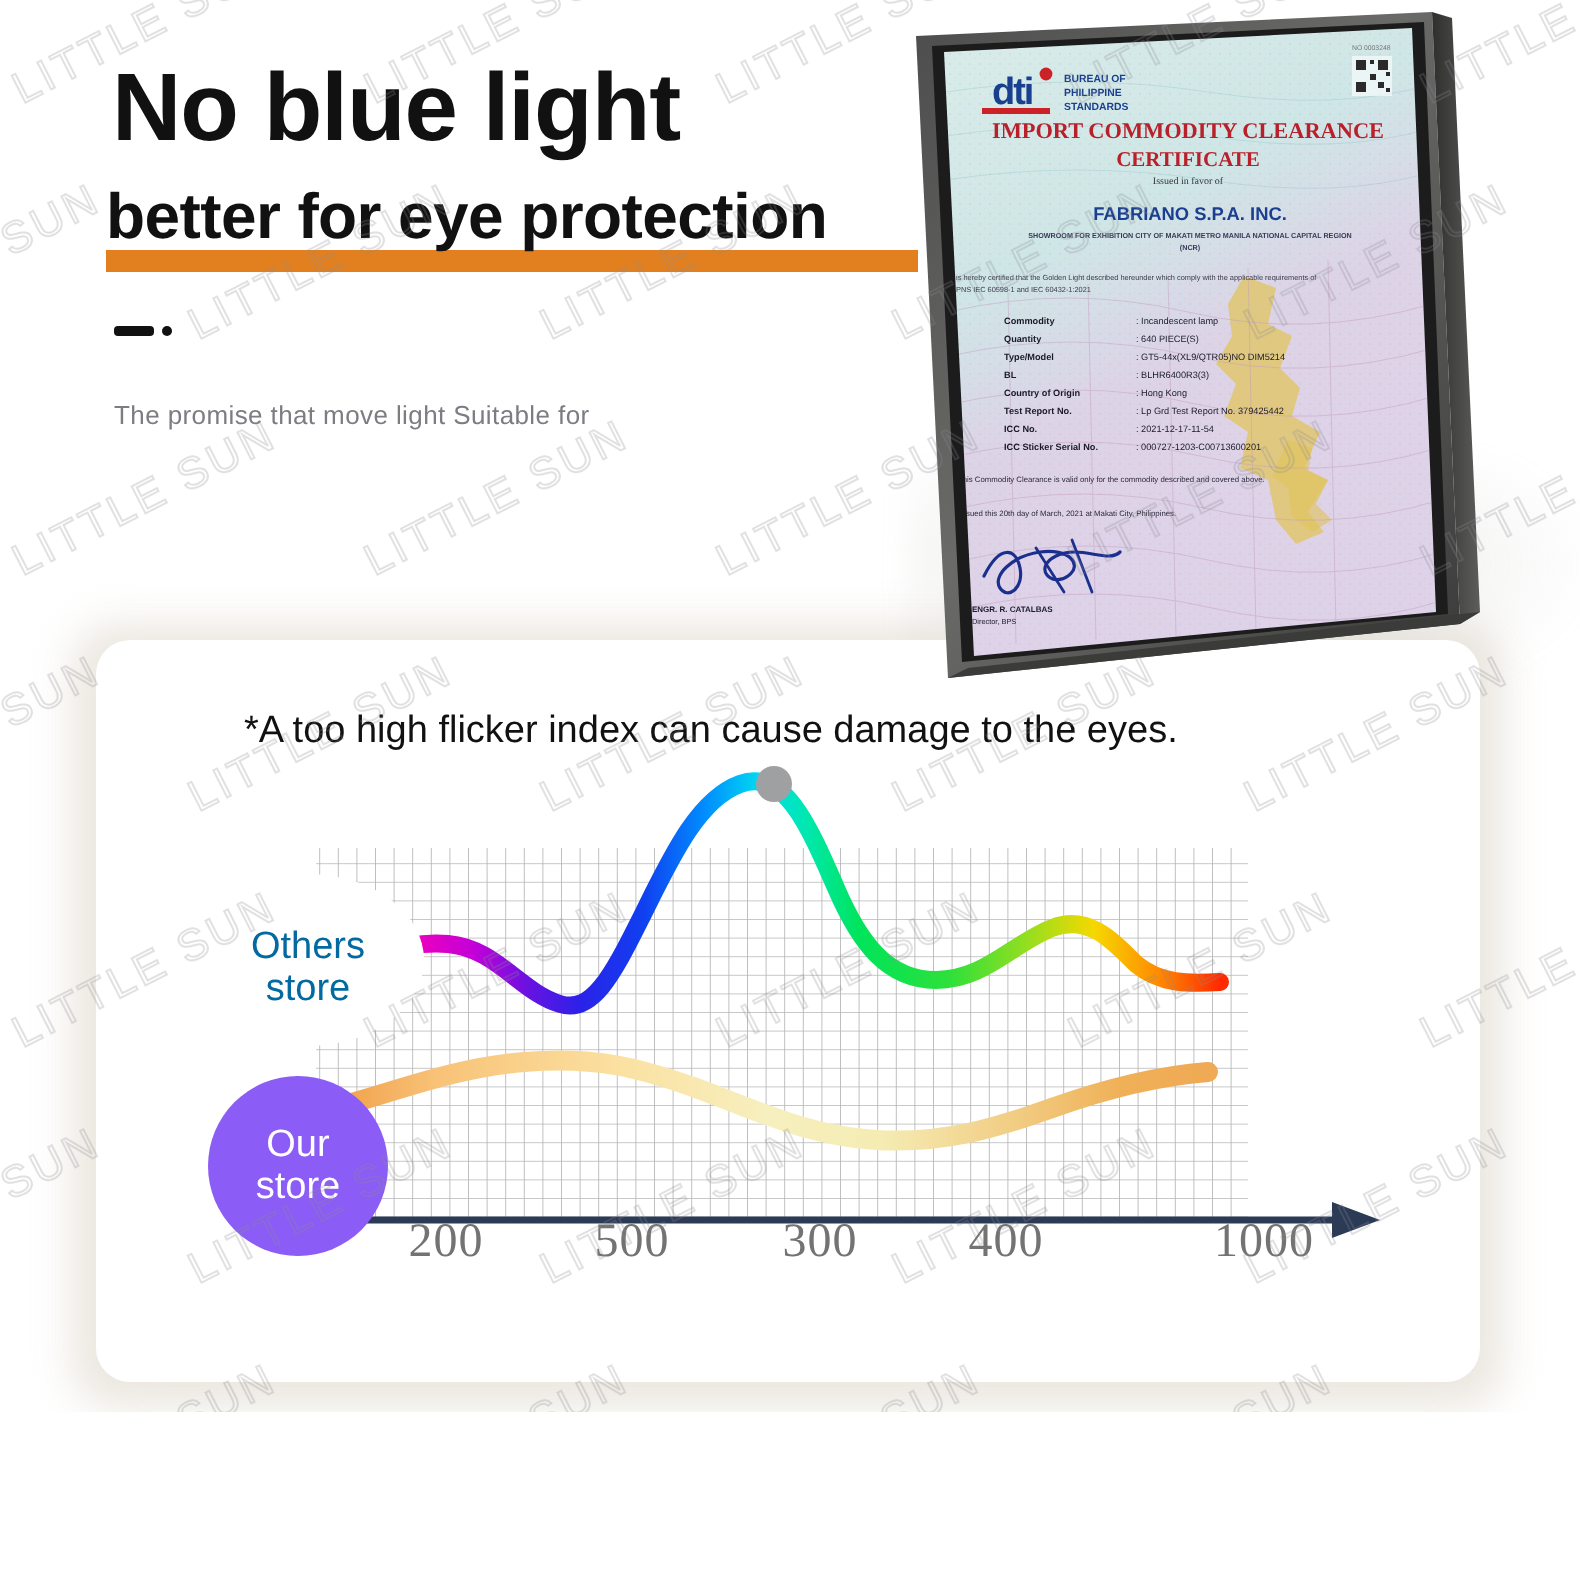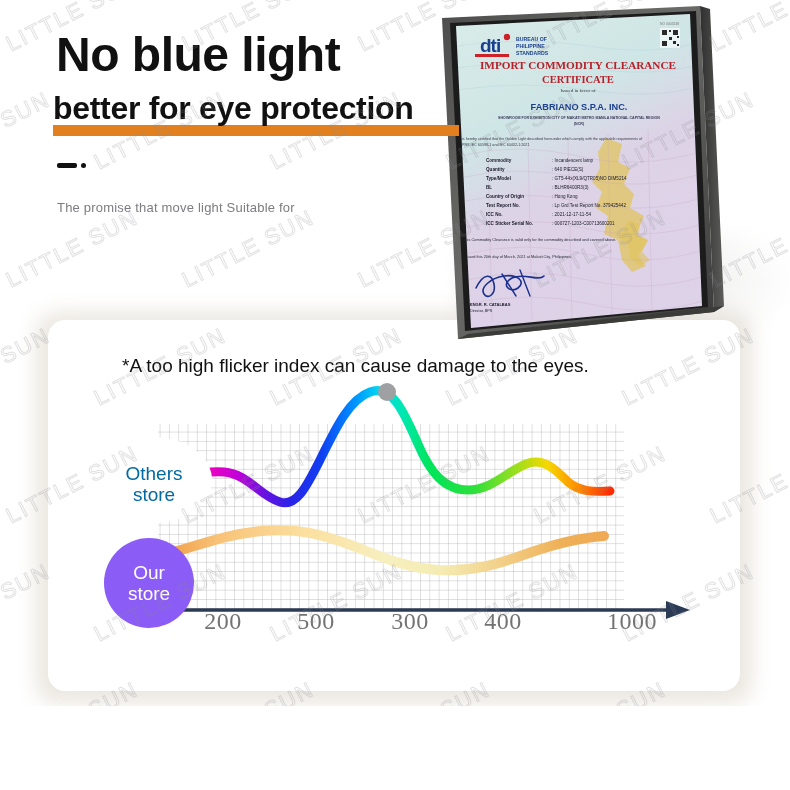--- a/index.html
+++ b/index.html
@@ -91,21 +91,21 @@
   .cert-shadow{
     position:absolute;
     left:452px;top:230px;
     width:340px;height:130px;
     background:radial-gradient(ellipse at 45% 40%, rgba(150,145,140,0.30) 0%, rgba(180,176,170,0.12) 48%, rgba(255,255,255,0) 74%);
     z-index:8;
     filter:blur(6px);
   }
   .cert-wrap{
     position:absolute;
-    left:428px;top:6px;
+    left:444px;top:6px;
     width:300px;height:340px;
     z-index:12;
     text-decoration:underline;
   }
 
   
   .card-shadow{
     position:absolute;
     left:36px;top:312px;
     width:716px;height:392px;

